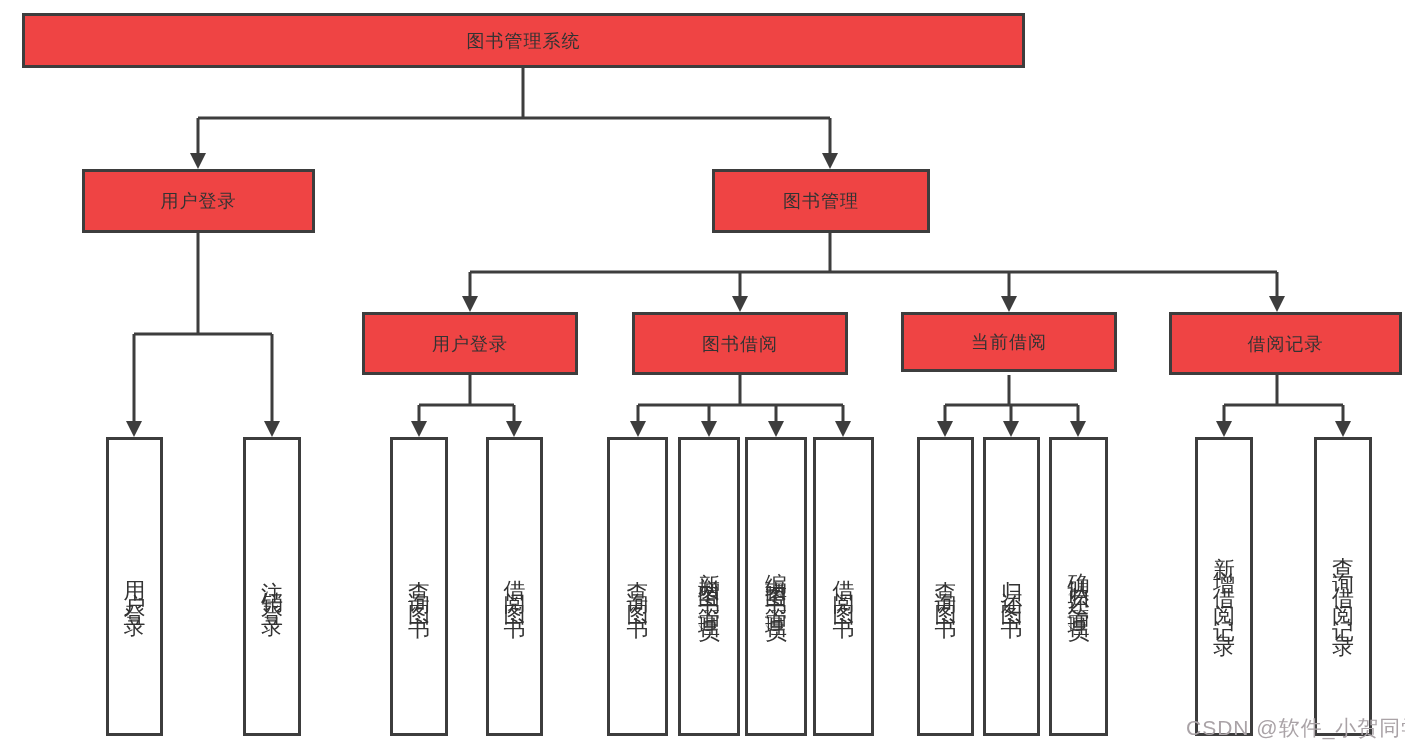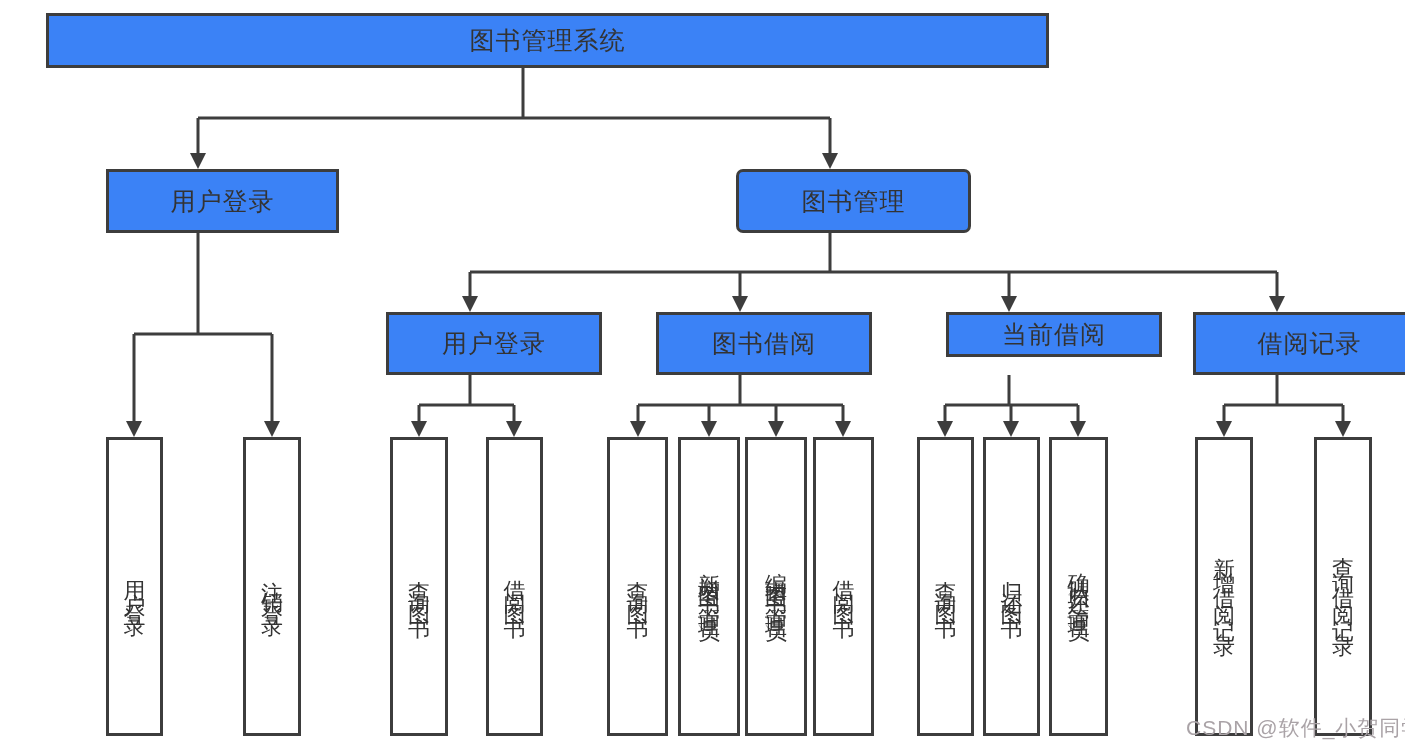--- a/index.html
+++ b/index.html
@@ -17,26 +17,25 @@
     color:var(--text);
     overflow:hidden;
   }
   .wires{position:absolute;left:0;top:0;width:1405px;height:747px;}
   .ln{stroke:var(--line);stroke-width:3;fill:none;}
   .ar{fill:var(--line);stroke:none;}
   .node{
     position:absolute;
     box-sizing:border-box;
     border:3px solid var(--line);
-    background:#3b82f6;
+    background:#ef4444;
     display:flex;align-items:center;justify-content:center;
-    font-size:25px;
+    font-size:18px;
     letter-spacing:1px;
     white-space:nowrap;
-    margin-left:24px;
   }
   .leaf{
     position:absolute;
     box-sizing:border-box;
     border:3px solid var(--line);
     background:#fff;
     top:437px;height:299px;
     display:flex;align-items:center;justify-content:center;
   }
   .vtext{
@@ -101,25 +100,25 @@
     <g>
       <path class="ln" d="M1277,375 V405 M1224,405 H1343 M1224,405 V423 M1343,405 V423"></path>
       <polygon class="ar" points="1216,421 1232,421 1224,437"></polygon>
       <polygon class="ar" points="1335,421 1351,421 1343,437"></polygon>
     </g>
   </svg>
 
   <div class="node" style="left:22px;top:13px;width:1003px;height:55px;">图书管理系统</div>
 
   <div class="node" style="left:82px;top:169px;width:233px;height:64px;">用户登录</div>
-  <div class="node" style="left:712px;top:169px;width:235px;height:64px;border-radius:7px;">图书管理</div>
+  <div class="node" style="left:712px;top:169px;width:218px;height:64px;">图书管理</div>
 
   <div class="node" style="left:362px;top:312px;width:216px;height:63px;">用户登录</div>
   <div class="node" style="left:632px;top:312px;width:216px;height:63px;font-family:Liberation Serif, serif;">图书借阅</div>
-  <div class="node" style="left:922px;top:312px;width:216px;height:45px;">当前借阅</div>
+  <div class="node" style="left:901px;top:312px;width:216px;height:60px;">当前借阅</div>
   <div class="node" style="left:1169px;top:312px;width:233px;height:63px;">借阅记录</div>
 
   <div class="leaf" style="left:106px;width:57px;">
     <span class="vtext">用户登录</span>
   </div>
   <div class="leaf" style="left:243px;width:58px;">
     <span class="vtext">注销登录</span>
   </div>
 
   <div class="leaf" style="left:390px;width:58px;">

